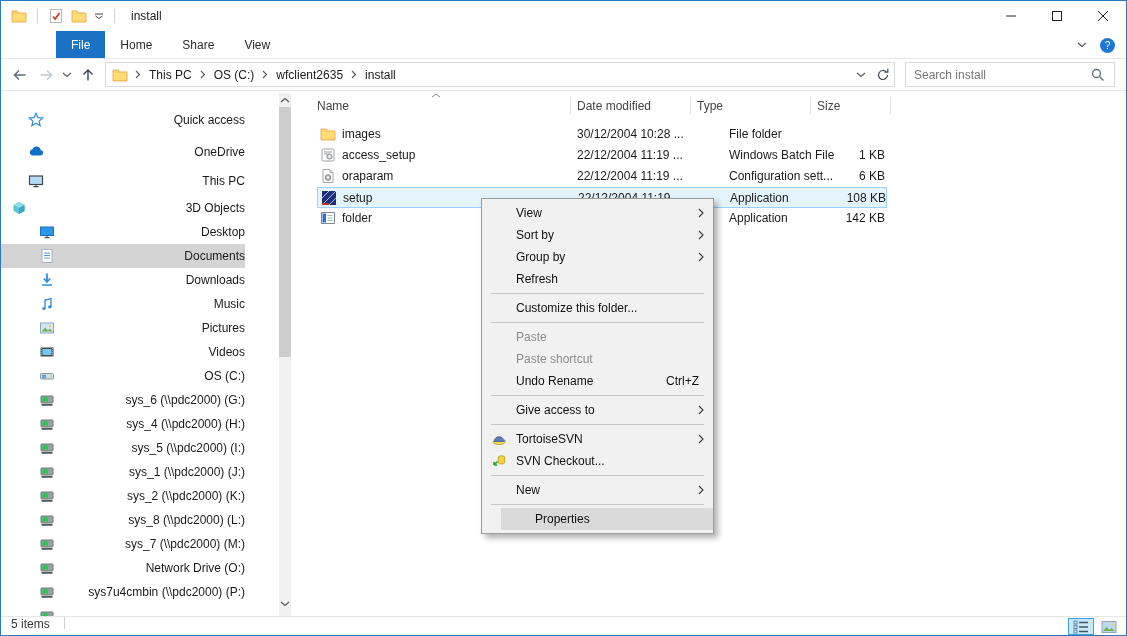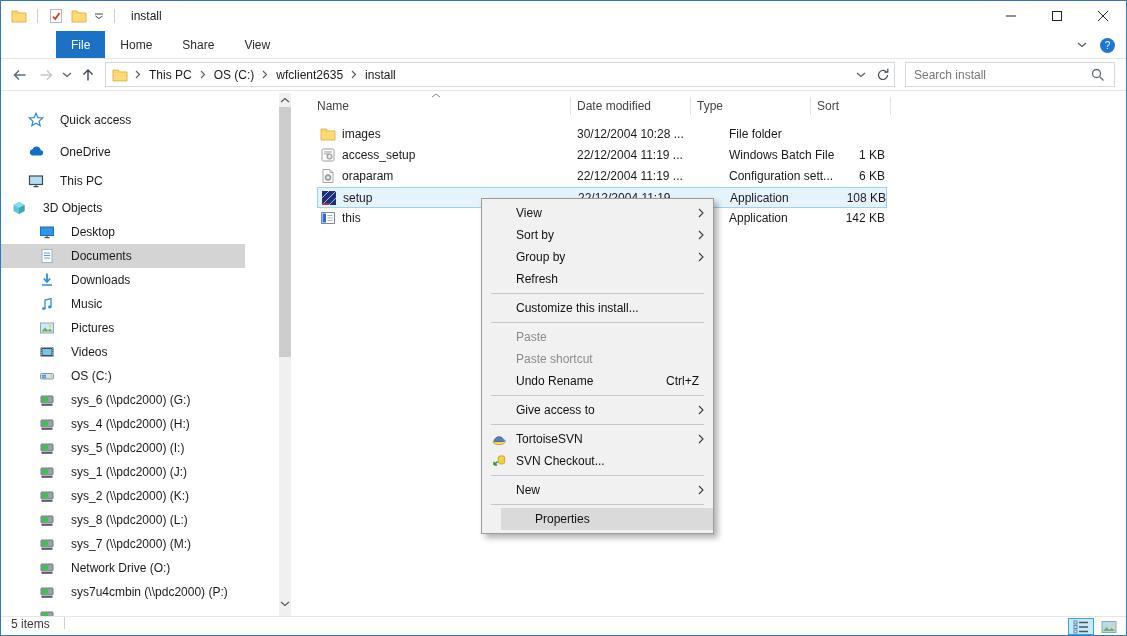--- a/index.html
+++ b/index.html
@@ -34,21 +34,21 @@
   .crumb-chev { padding:0 5px; display:flex; align-items:center; }
   .addr-right { margin-left:auto; display:flex; align-items:center; height:100%; }
   .addr-btn { width:22px; height:100%; display:flex; align-items:center; justify-content:center; }
   .search-box { width:210px; height:25px; border:1px solid #d9d9d9; margin-left:10px; display:flex; align-items:center; padding:0 8px; background:#fff; }
   .search-box .ph { flex:1; color:#777; }
 
   
   .main { flex:1 1 auto; display:flex; position:relative; overflow:hidden; }
 
   .sidebar { width:290px; position:relative; padding-top:17px; overflow:hidden; flex:0 0 auto; }
-  .side-item { width:244px; height:24px; display:flex; align-items:center; padding-left:27px; gap:16px; white-space:nowrap; }
+  .side-item { width:244px; height:24px; display:flex; align-items:center; padding-left:27px; gap:16px; white-space:nowrap;justify-content:space-between; }
   .side-item.lvl1 { padding-left:38px; }
   .side-item.selected { background:#d4d4d4; }
   .side-item.gap-lg { margin-top:8px; }
   .side-item.gap-md { margin-top:5px; }
   .side-item.gap-sm { margin-top:3px;padding-left:10px; }
   .side-scroll { position:absolute; top:2px; right:0; bottom:0; width:12px; background:#f0f0f0; }
   .side-scroll .thumb { position:absolute; top:14px; left:0; width:12px; height:250px; background:#cdcdcd; }
   .scroll-arrow { position:absolute; left:0; width:12px; height:12px; display:flex; align-items:center; justify-content:center; }
   .scroll-arrow.up { top:1px; } .scroll-arrow.down { bottom:6px; }
 
@@ -458,21 +458,21 @@
             </svg>
           </span>
       </div>
     </div>
 
     <div class="filearea">
       <div id="col-heads">
           <div class="col-head" style="left: 26px;">Name</div>
           <div class="col-head" style="left: 286px;">Date modified</div>
           <div class="col-head" style="left: 406px;">Type</div>
-          <div class="col-head" style="left: 526px;">Sort</div>
+          <div class="col-head" style="left: 526px;">Size</div>
         </div>
       <span class="sort-caret icon" id="i-sortcaret" style="left:140px;">
           <svg width="10" height="5" viewBox="0 0 10 5" xmlns="http://www.w3.org/2000/svg">
             <path d="M1 4l4-3 4 3" stroke="#7a8691" stroke-width="1" fill="none"></path>
           </svg>
         </span>
       <div class="col-sep" style="left:279px;"></div>
       <div class="col-sep" style="left:399px;"></div>
       <div class="col-sep" style="left:519px;"></div>
       <div class="col-sep" style="left:599px;"></div>
@@ -531,21 +531,21 @@
             <span class="cell cell-size">108 KB</span>
           </div>
           <div class="file-row" style="top: 117px;">
             <span class="icon fi">
               <svg width="16" height="16" viewBox="0 0 16 16" xmlns="http://www.w3.org/2000/svg">
                 <rect x="1.5" y="2.5" width="13" height="11" fill="#fff" stroke="#7f8b96"></rect>
                 <rect x="2.5" y="3.5" width="3.5" height="9" fill="#2e6fd0"></rect>
                 <path d="M7.5 5.5h5M7.5 8h5M7.5 10.5h5" stroke="#9db3c8"></path>
               </svg>
             </span>
-            <span class="cell cell-name">this</span>
+            <span class="cell cell-name">folder</span>
             <span class="cell cell-date"></span>
             <span class="cell cell-type">Application</span>
             <span class="cell cell-size">142 KB</span>
           </div>
         </div>
     </div>
 
     <div class="ctx" id="ctx">
         <div class="ctx-item">
           <span>View</span>
@@ -569,21 +569,21 @@
             <svg width="6" height="10" viewBox="0 0 6 10" xmlns="http://www.w3.org/2000/svg">
               <path d="M1 1l4 4-4 4" stroke="#3c3c3c" stroke-width="1.1" fill="none"></path>
             </svg>
           </span>
         </div>
         <div class="ctx-item">
           <span>Refresh</span>
         </div>
         <div class="ctx-sep"></div>
         <div class="ctx-item">
-          <span>Customize this install...</span>
+          <span>Customize this folder...</span>
         </div>
         <div class="ctx-sep"></div>
         <div class="ctx-item disabled">
           <span>Paste</span>
         </div>
         <div class="ctx-item disabled">
           <span>Paste shortcut</span>
         </div>
         <div class="ctx-item">
           <span>Undo Rename</span>

